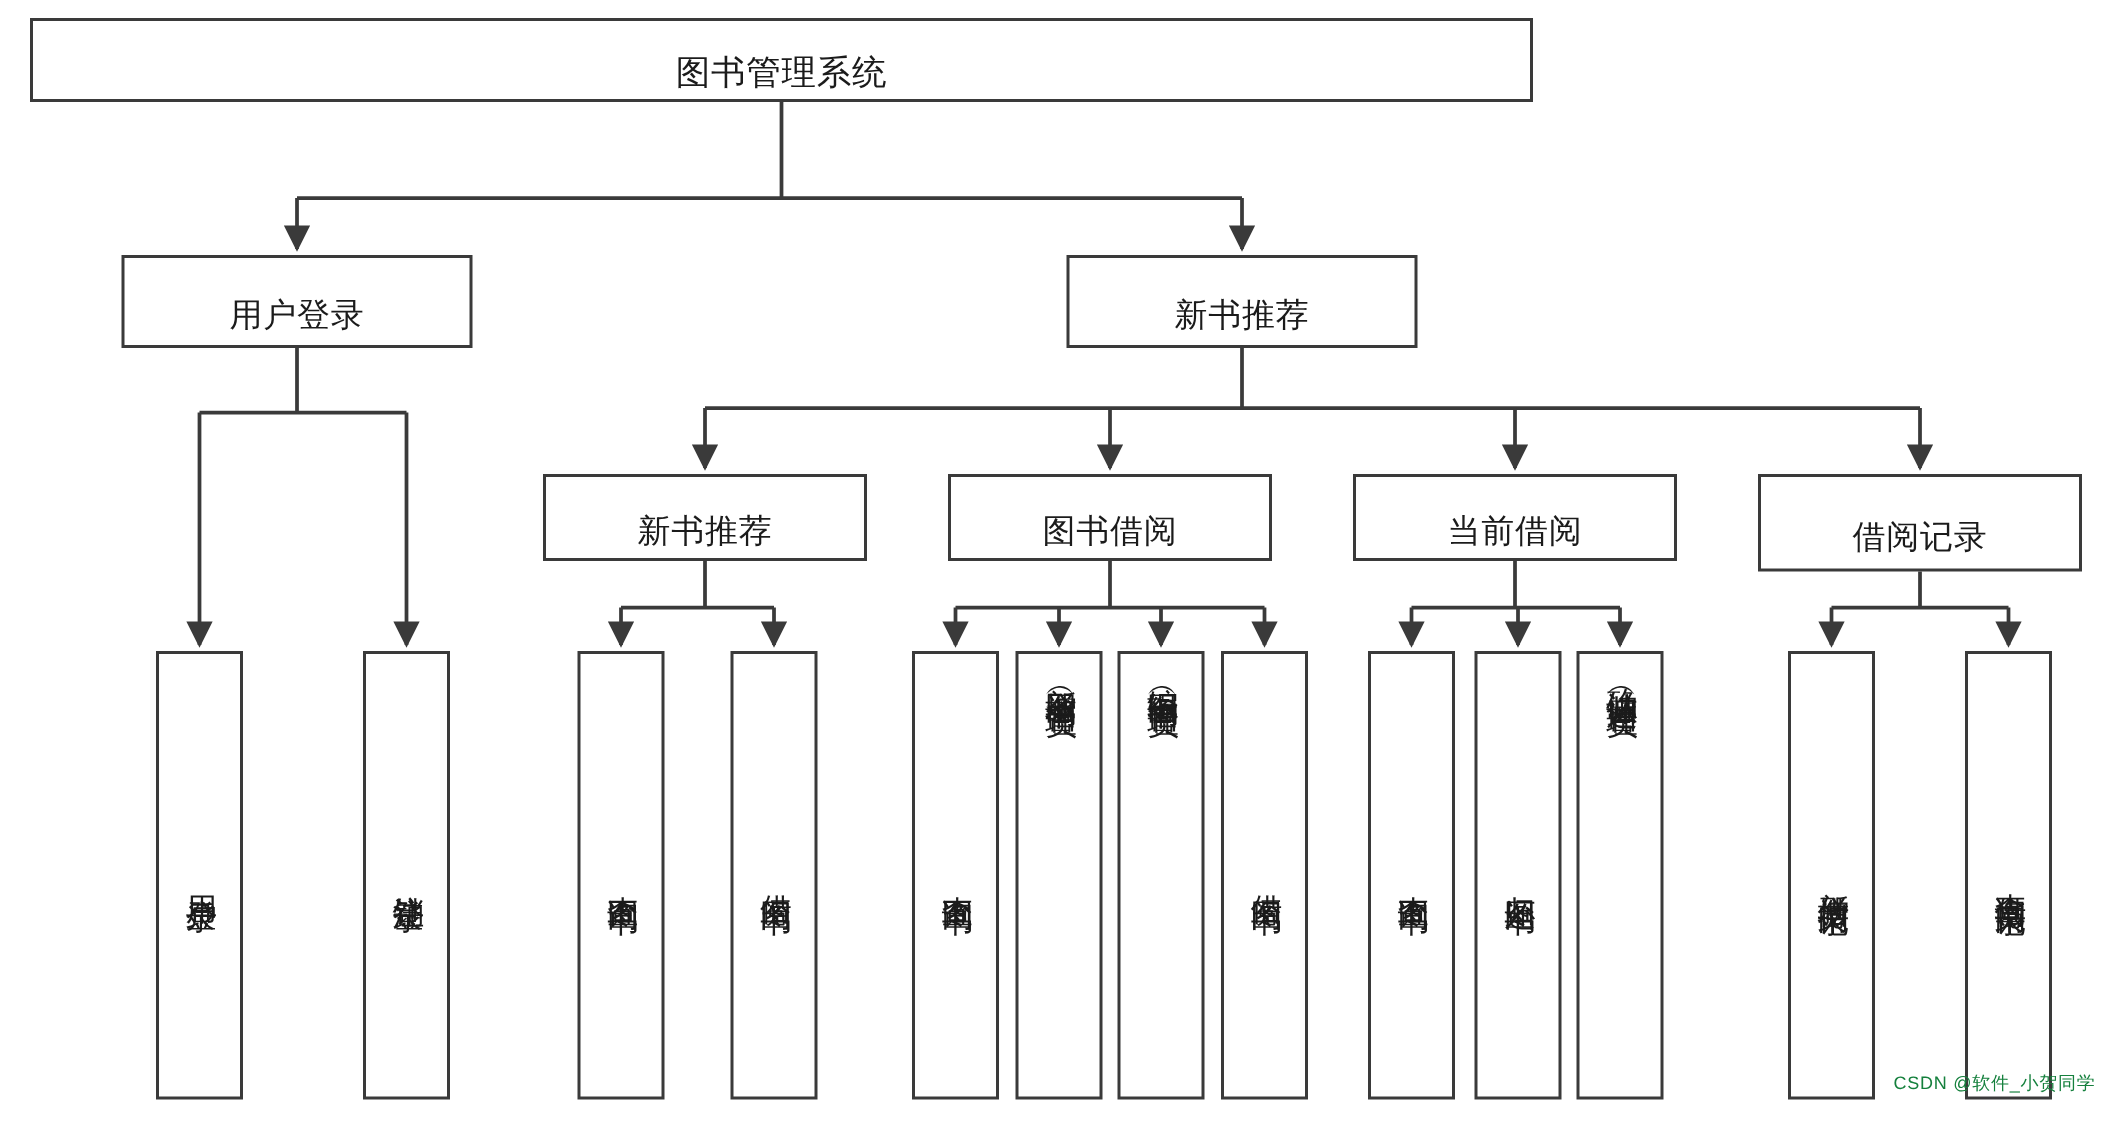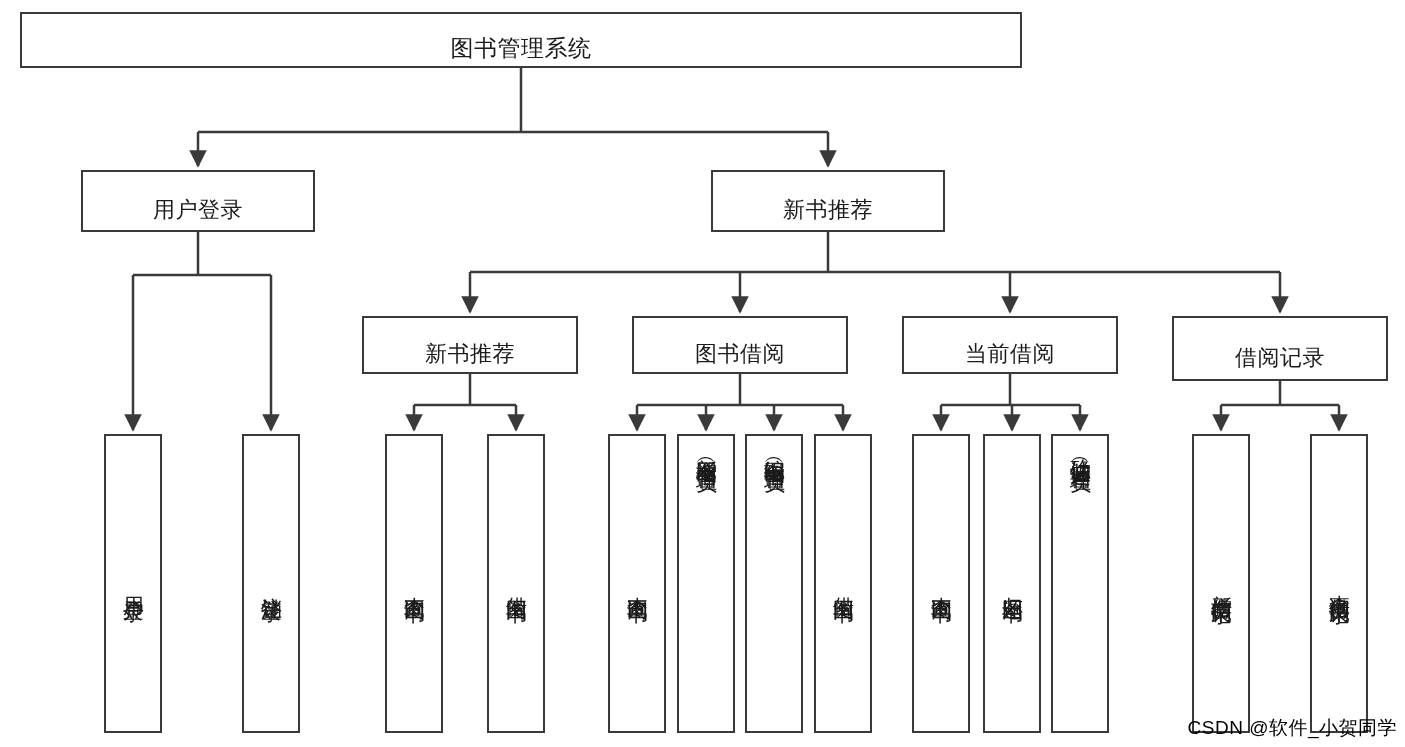--- a/index.html
+++ b/index.html
@@ -60,23 +60,23 @@
     letter-spacing: 2px;
     white-space: nowrap;
   }
   .node.vert.centered {
     align-items: center;
     padding-top: 0;
   }
   .watermark {
     position: absolute;
     right: 8px;
-    bottom: 6px;
-    font-size: 19px;
-    color: #000000;
+    bottom: 16px;
+    font-size: 12px;
+    color: #15803d;
     white-space: nowrap;
     letter-spacing: 0.5px;
   }
 </style>
 </head>
 <body>
 
 <div id="canvas">
 
   <svg class="wires" viewBox="0 0 1405 747" xmlns="http://www.w3.org/2000/svg">

